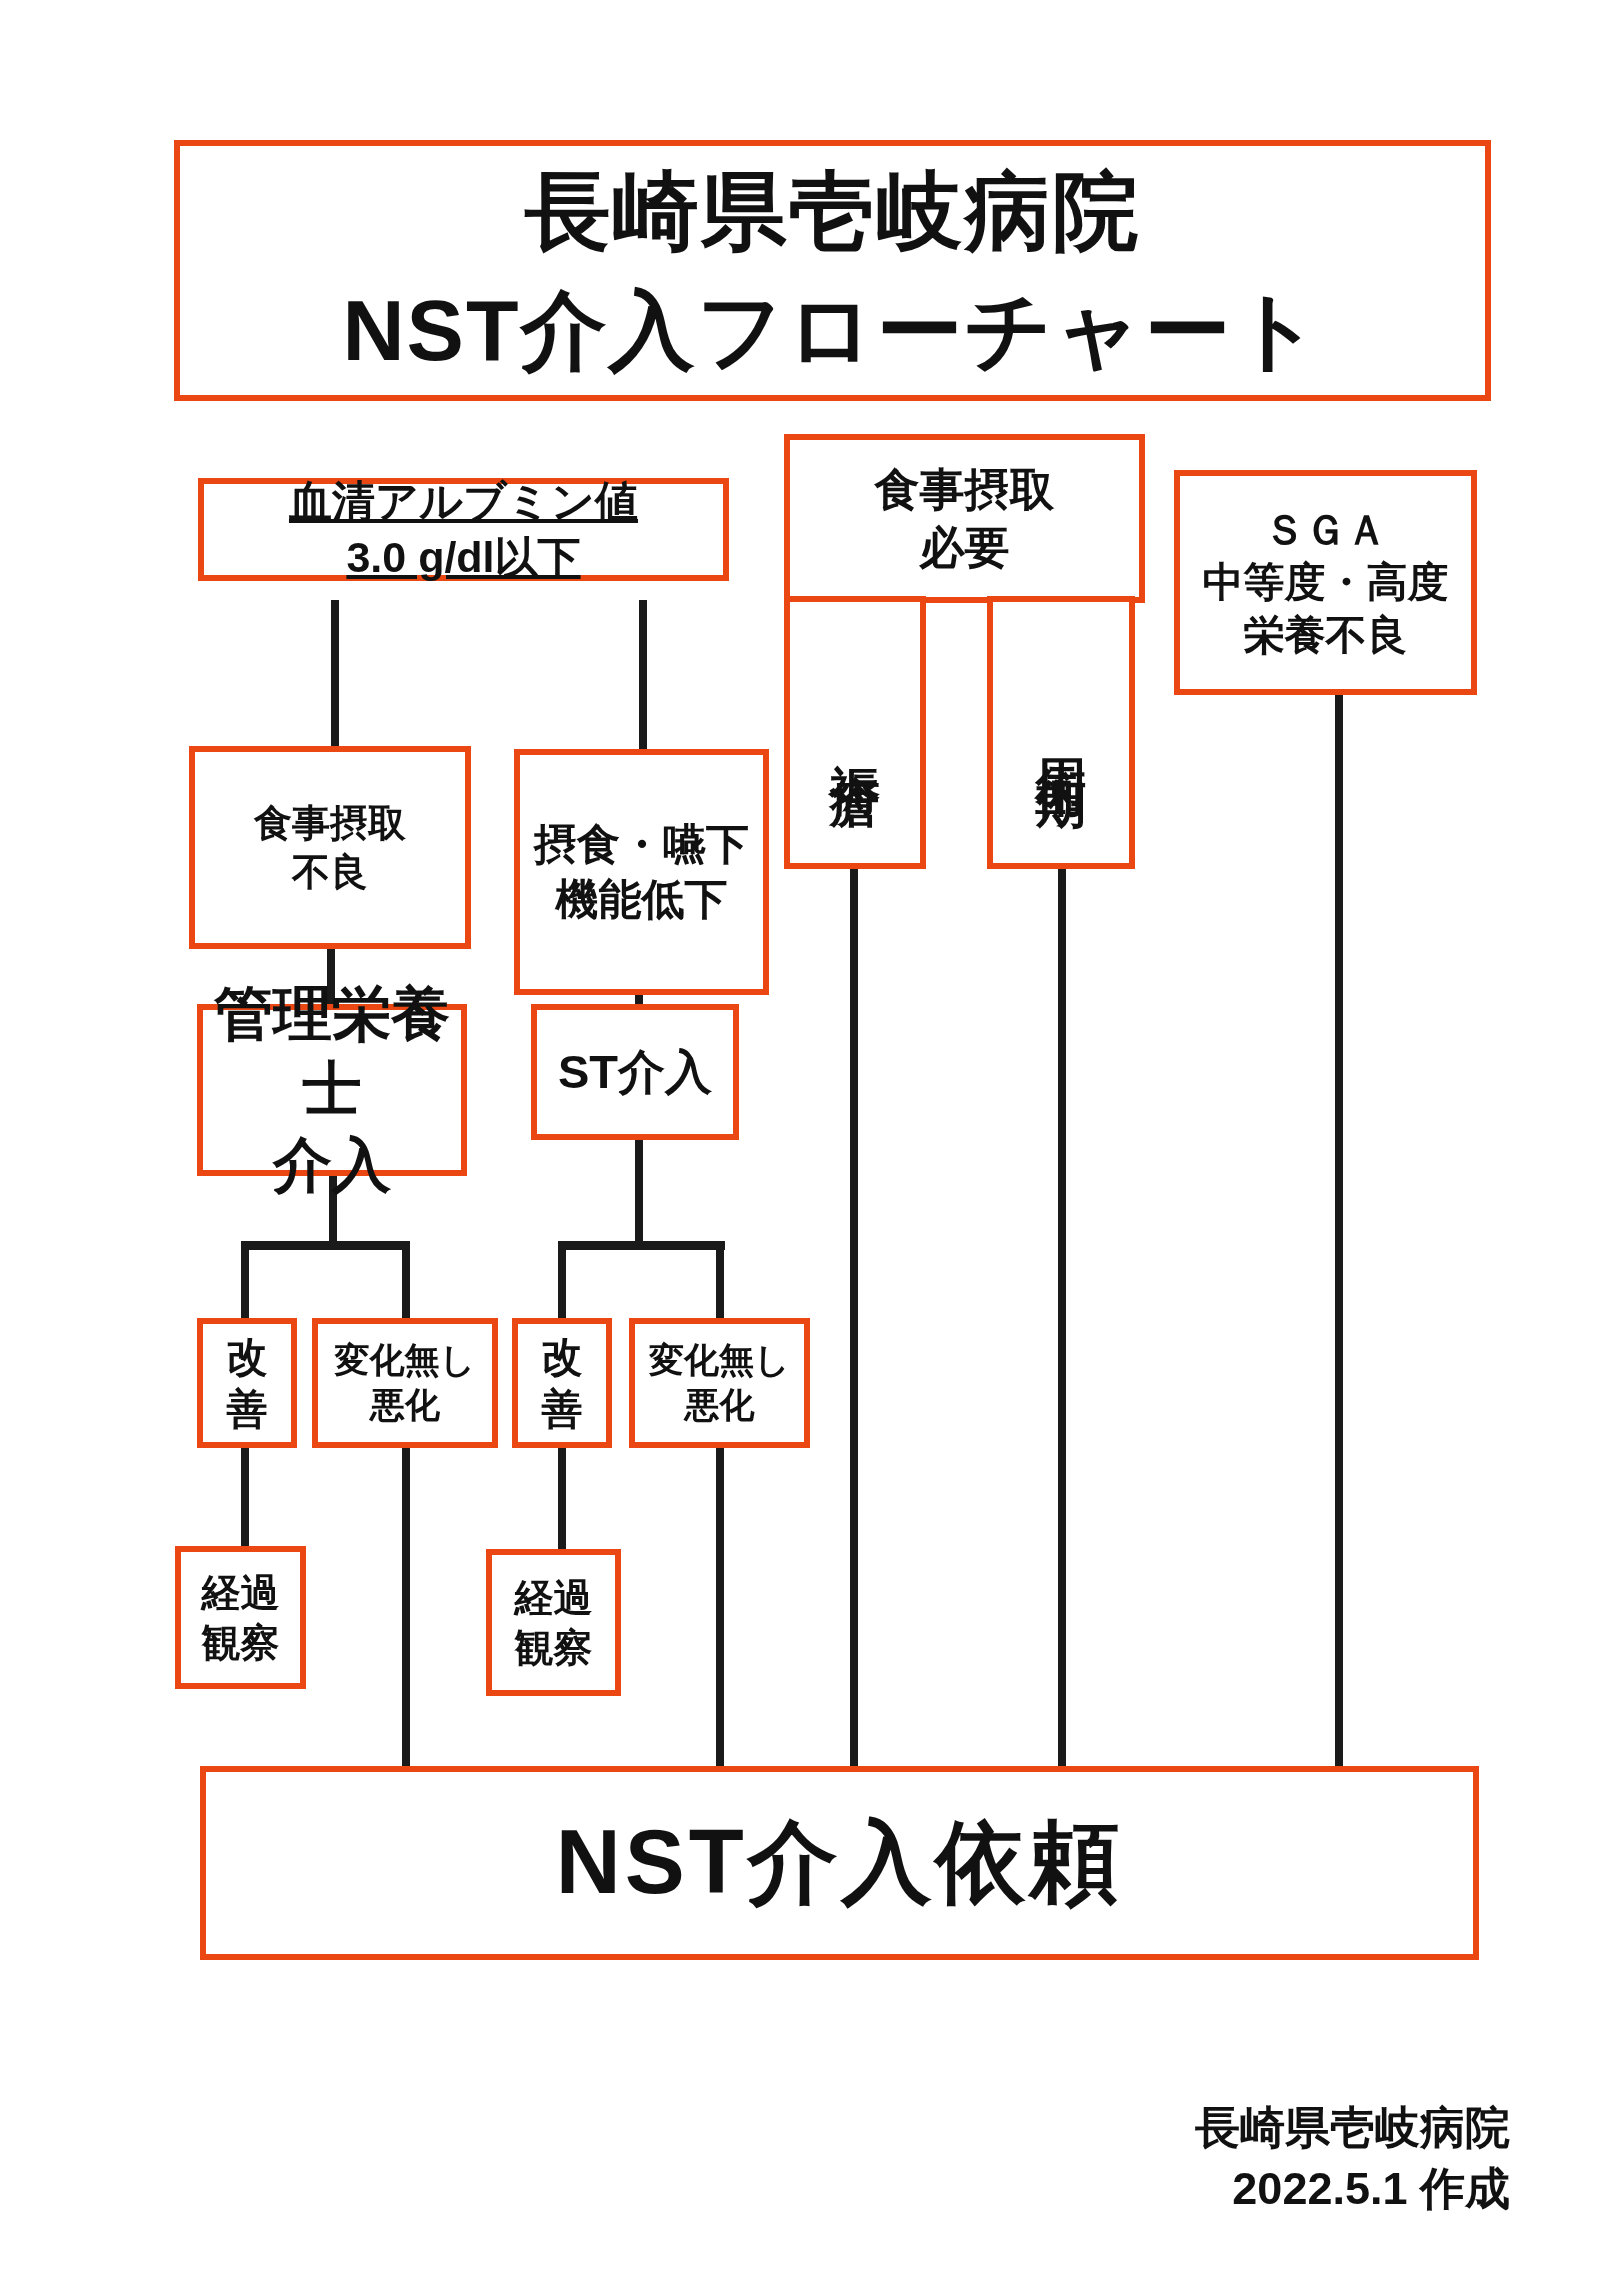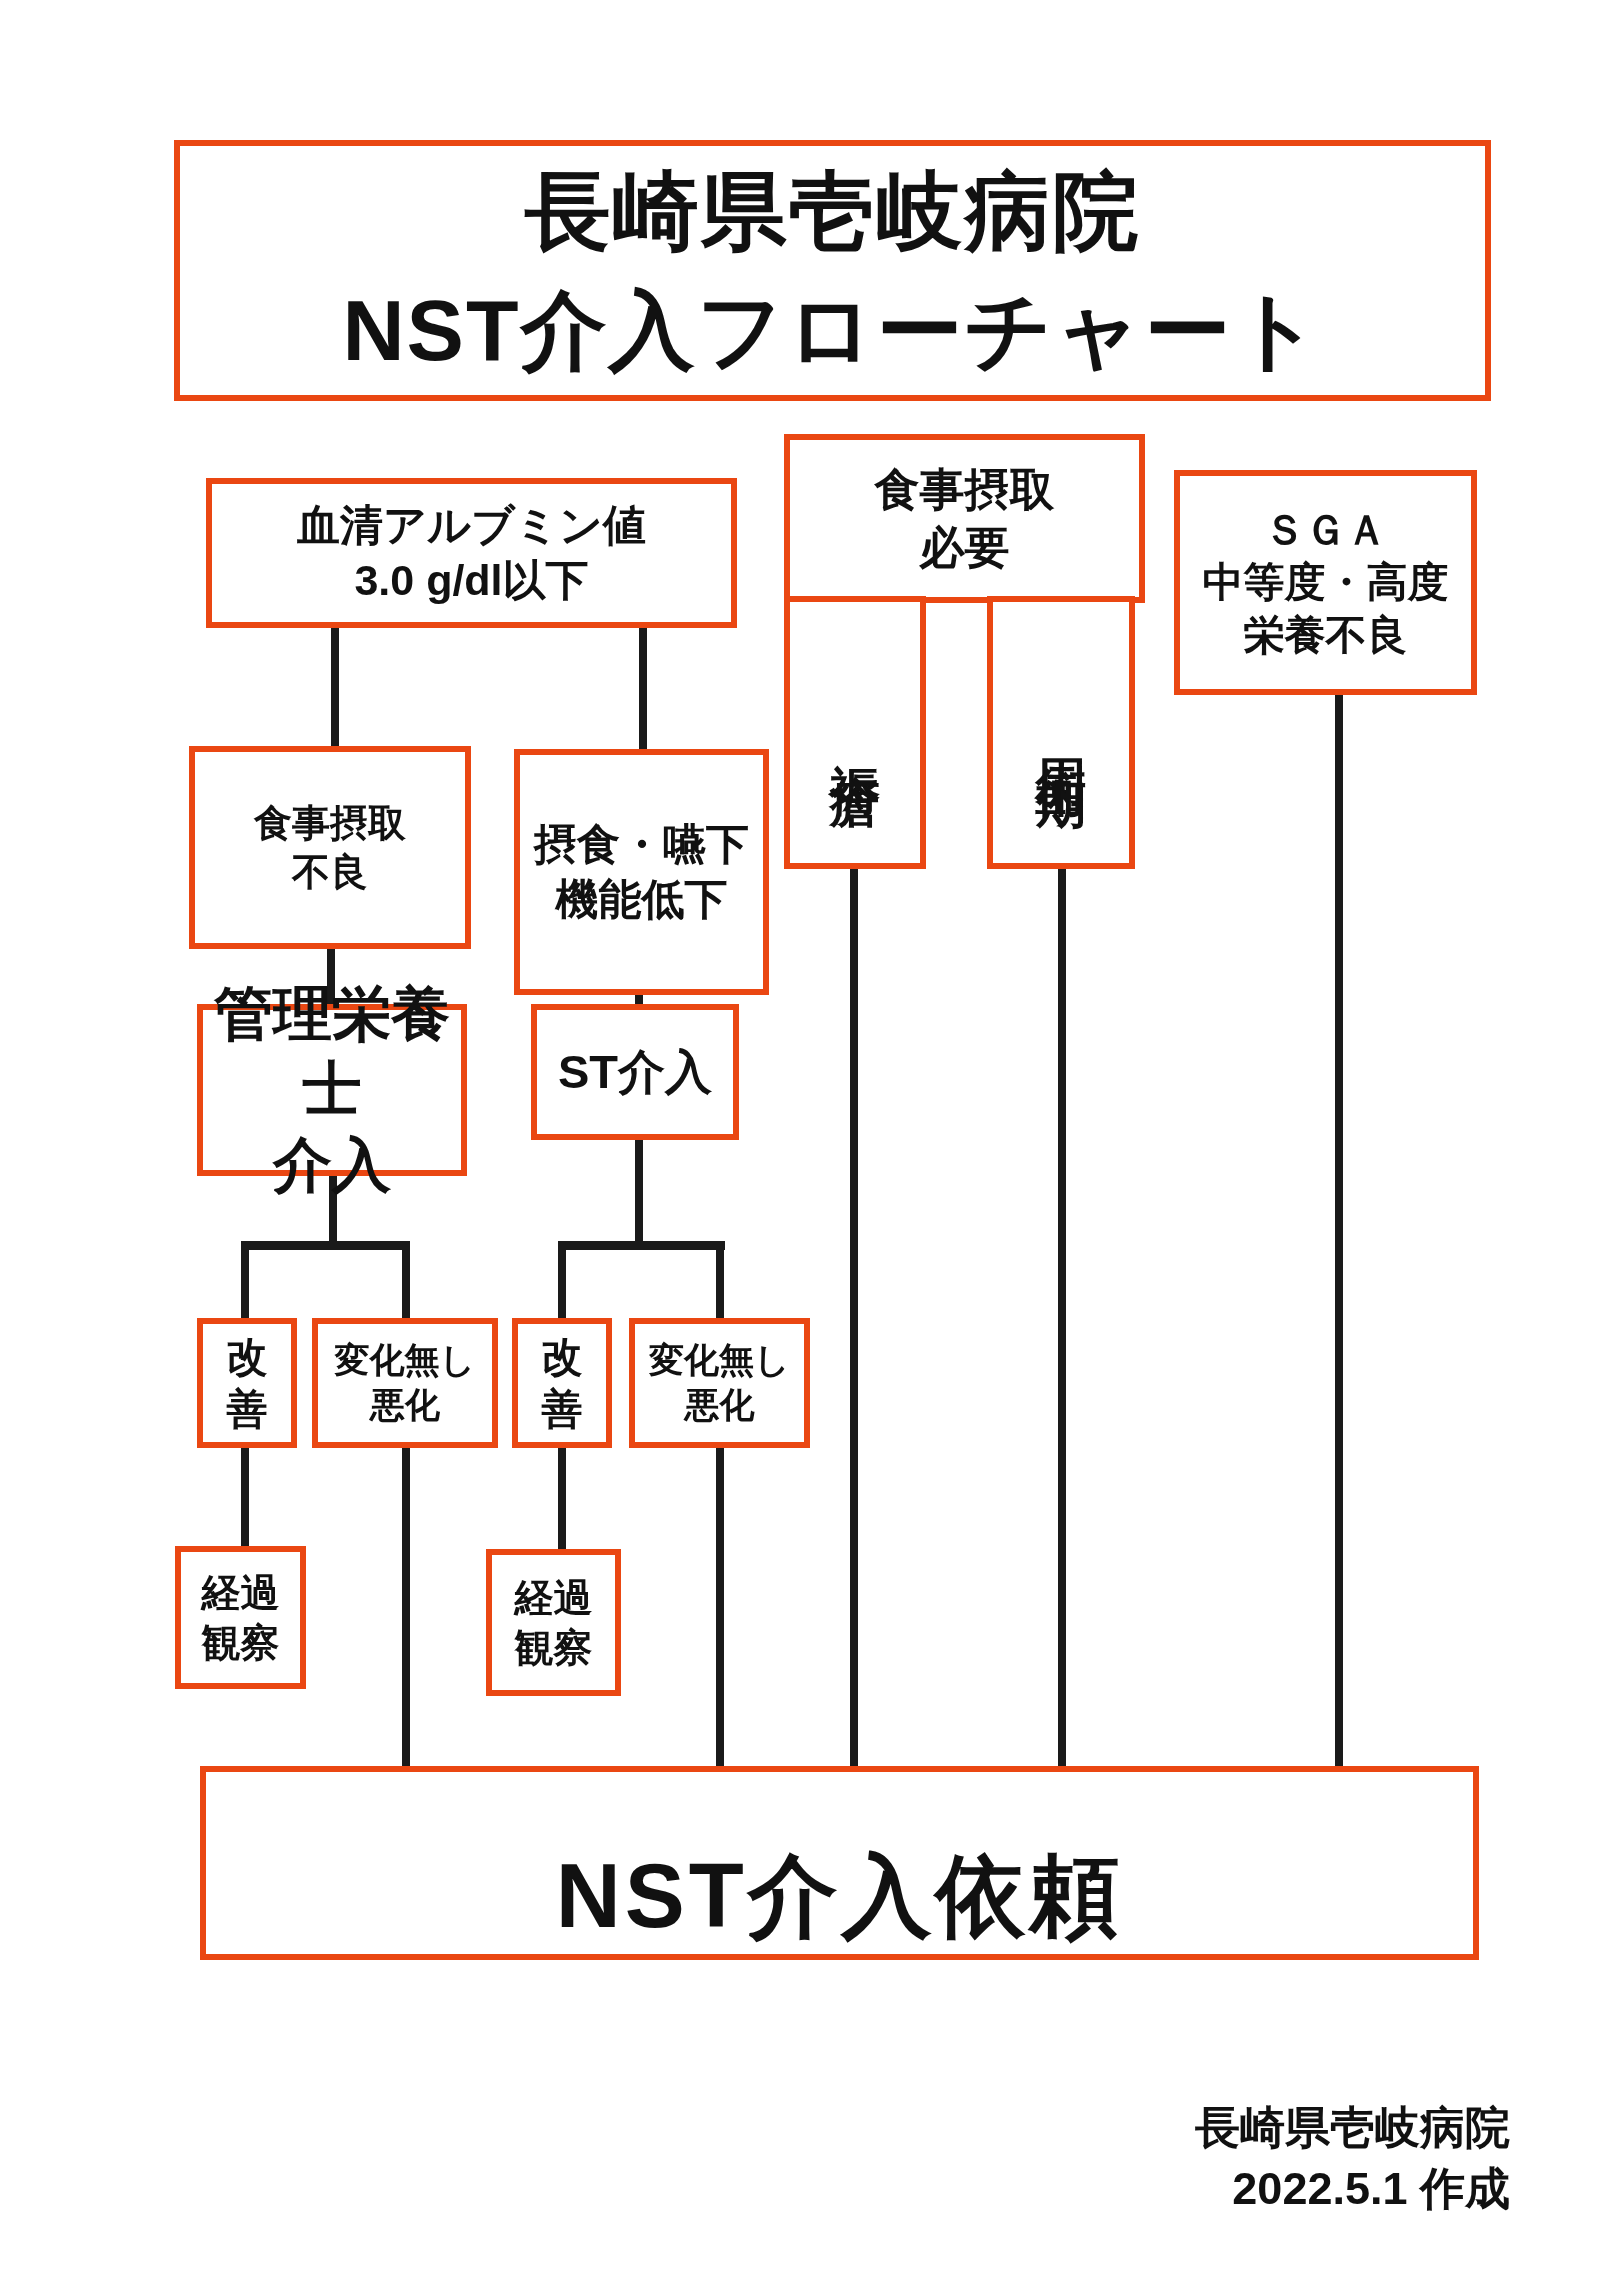--- a/index.html
+++ b/index.html
@@ -81,21 +81,21 @@
 
   <div class="conn" style="left:850px;top:861px;width:7.8px;height:912px;"></div>
   <div class="conn" style="left:1058px;top:861px;width:7.8px;height:912px;"></div>
   <div class="conn" style="left:1335px;top:687px;width:7.8px;height:1085px;"></div>
 
   <div class="box title-box" style="left:174px;top:140px;width:1317px;height:261px;">
     <div>長崎県壱岐病院</div>
     <div>NST介入フローチャート</div>
   </div>
 
-  <div class="box" style="left:206px;top:478px;width:531px;height:150px;font-size:43px;">
+  <div class="box" style="left:198px;top:478px;width:531px;height:103px;font-size:43px;text-decoration:underline;">
     <div>血清アルブミン値</div>
     <div>3.0 g/dl以下</div>
   </div>
 
   <div class="box" style="left:784px;top:434px;width:361px;height:169px;font-size:45px;">
     <div>食事摂取</div>
     <div>必要</div>
   </div>
 
   <div class="box" style="left:1174px;top:470px;width:303px;height:225px;font-size:41px;">
@@ -148,21 +148,21 @@
 
   <div class="box" style="left:175px;top:1546px;width:131px;height:143px;font-size:39px;">
     <div>経過</div>
     <div>観察</div>
   </div>
   <div class="box" style="left:486px;top:1549px;width:135px;height:147px;font-size:39px;">
     <div>経過</div>
     <div>観察</div>
   </div>
 
-  <div class="box nst-box" style="left:200px;top:1766px;width:1279px;height:194px;justify-content:flex-end;">
+  <div class="box nst-box" style="left:200px;top:1766px;width:1279px;height:194px;">
     <div>NST介入依頼</div>
   </div>
 
   <div class="footer">
     <div>長崎県壱岐病院</div>
     <div>2022.5.1 作成</div>
   </div>
 
 </div>
 

